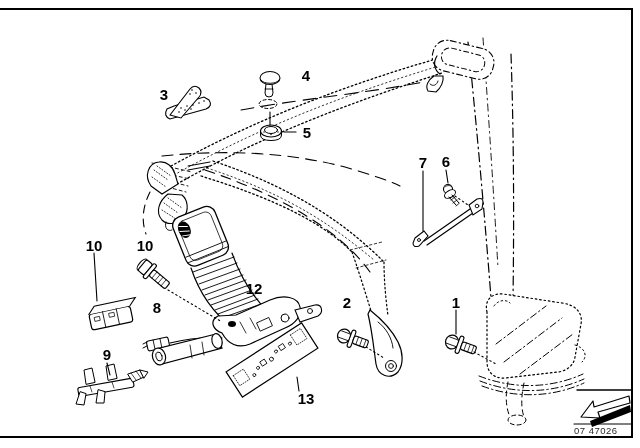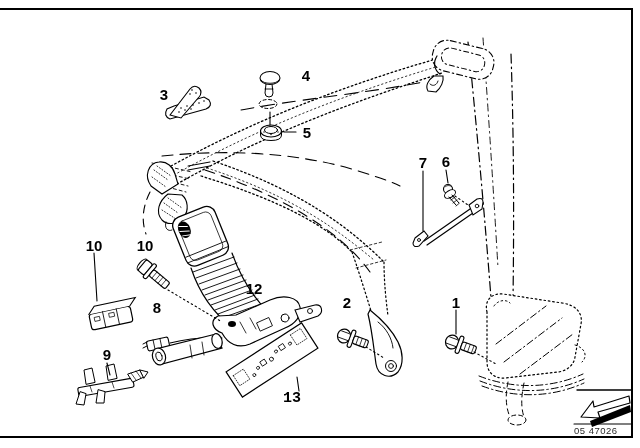--- a/index.html
+++ b/index.html
@@ -292,17 +292,17 @@
 <div class="part-label" style="left:164px;top:94px;">3</div>
 <div class="part-label" style="left:306px;top:75px;">4</div>
 <div class="part-label" style="left:307px;top:132px;">5</div>
 <div class="part-label" style="left:446px;top:161px;">6</div>
 <div class="part-label" style="left:423px;top:162px;">7</div>
 <div class="part-label" style="left:157px;top:307px;">8</div>
 <div class="part-label" style="left:107px;top:354px;">9</div>
 <div class="part-label" style="left:94px;top:245px;">10</div>
 <div class="part-label" style="left:145px;top:245px;">10</div>
 <div class="part-label" style="left:254px;top:267px;margin-top:21px;">12</div>
-<div class="part-label" style="left:292px;top:398px;font-family:Liberation Mono, monospace;">13</div>
-
-<div class="stamp-code">05 47026</div>
+<div class="part-label" style="left:306px;top:398px;">13</div>
+
+<div class="stamp-code">07 47026</div>
 
 </div>
 
 </body></html>

